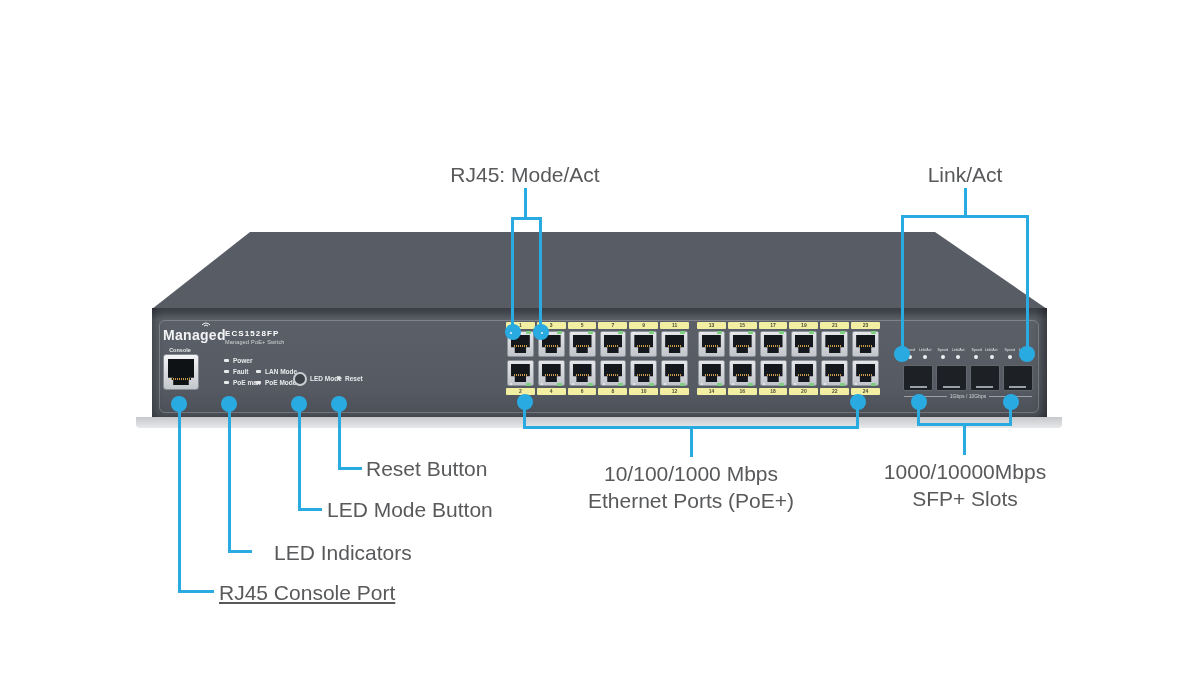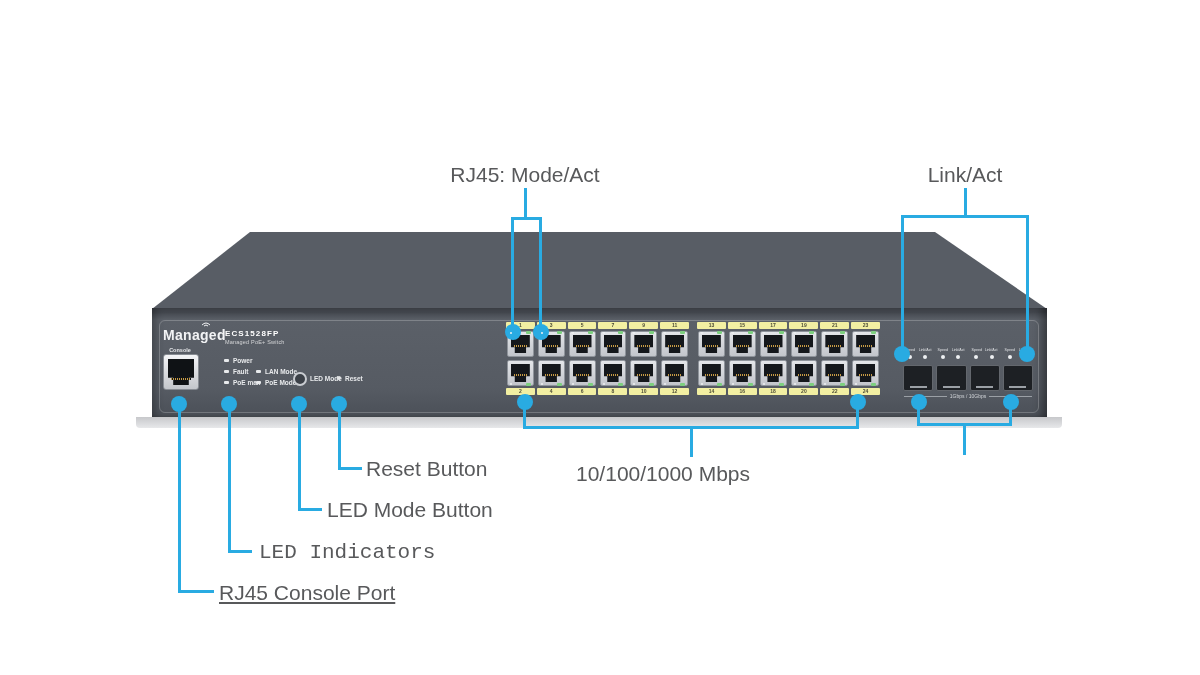--- a/index.html
+++ b/index.html
@@ -377,46 +377,49 @@
     <div class="dot" style="left:291px;top:396px;"></div>
     <div class="cl" style="left:298px;top:404px;width:3px;height:107px;"></div>
     <div class="cl" style="left:298px;top:508px;width:24px;height:3px;"></div>
     <div class="lbl left" style="left:327px;top:497px;">LED Mode Button</div>
   </div>
 
   <div>
     <div class="dot" style="left:221px;top:396px;"></div>
     <div class="cl" style="left:228px;top:404px;width:3px;height:149px;"></div>
     <div class="cl" style="left:228px;top:550px;width:24px;height:3px;"></div>
-    <div class="lbl left" style="left:259px;top:540px;font-family:Liberation Mono, monospace;">LED Indicators</div>
+    <div class="lbl left" style="left:274px;top:540px;">LED Indicators</div>
   </div>
 
   <div>
     <div class="dot" style="left:171px;top:396px;"></div>
     <div class="cl" style="left:178px;top:404px;width:3px;height:189px;"></div>
     <div class="cl" style="left:178px;top:590px;width:36px;height:3px;"></div>
     <div class="lbl left" style="left:219px;top:580px;text-decoration:underline;">RJ45 Console Port</div>
   </div>
 
   <div>
     <div class="dot" style="left:517px;top:394px;"></div>
     <div class="dot" style="left:850px;top:394px;"></div>
     <div class="cl" style="left:523px;top:402px;width:3px;height:27px;"></div>
     <div class="cl" style="left:856px;top:402px;width:3px;height:27px;"></div>
     <div class="cl" style="left:523px;top:426px;width:336px;height:3px;"></div>
     <div class="cl" style="left:690px;top:426px;width:3px;height:31px;"></div>
-    <div class="lbl center" style="left:533px;top:460px;width:260px;">
+    <div class="lbl center" style="left:561px;top:460px;width:260px;">
       <div>10/100/1000 Mbps</div>
+      <div>Ethernet Ports (PoE+)</div>
     </div>
   </div>
 
   <div>
     <div class="dot" style="left:911px;top:394px;"></div>
     <div class="dot" style="left:1003px;top:394px;"></div>
     <div class="cl" style="left:917px;top:402px;width:3px;height:24px;"></div>
     <div class="cl" style="left:1009px;top:402px;width:3px;height:24px;"></div>
     <div class="cl" style="left:917px;top:423px;width:95px;height:3px;"></div>
     <div class="cl" style="left:963px;top:423px;width:3px;height:32px;"></div>
     <div class="lbl center" style="left:845px;top:458px;width:240px;">
+      <div>1000/10000Mbps</div>
+      <div>SFP+ Slots</div>
     </div>
   </div>
 
 </div>
 
 </body></html>

